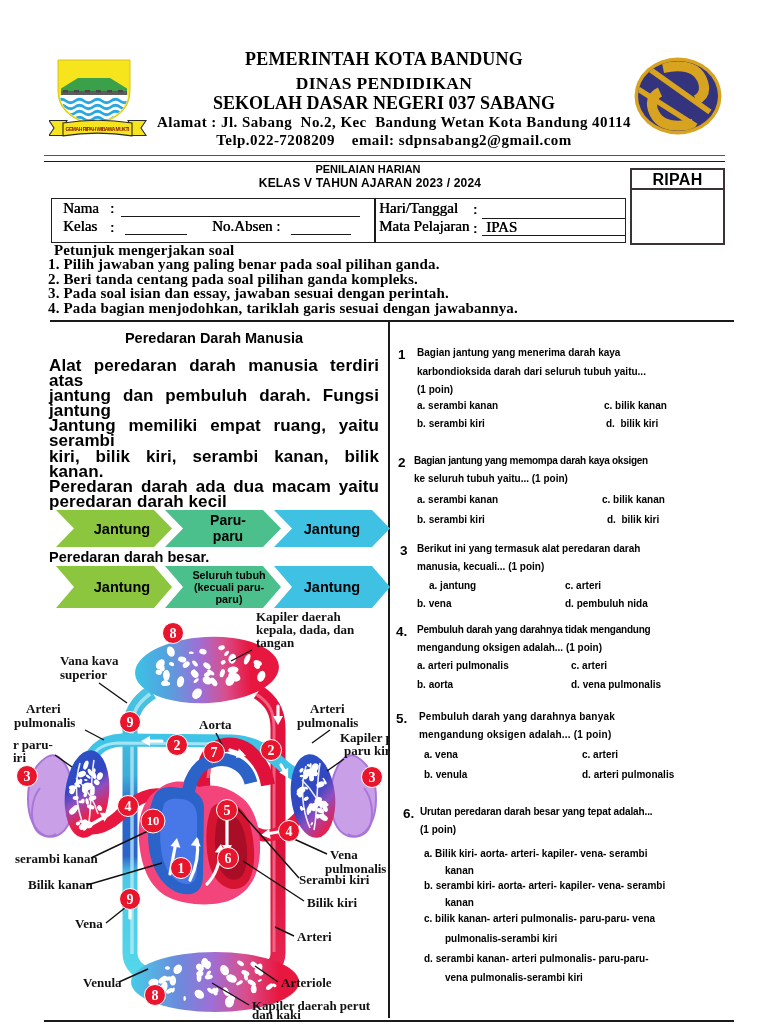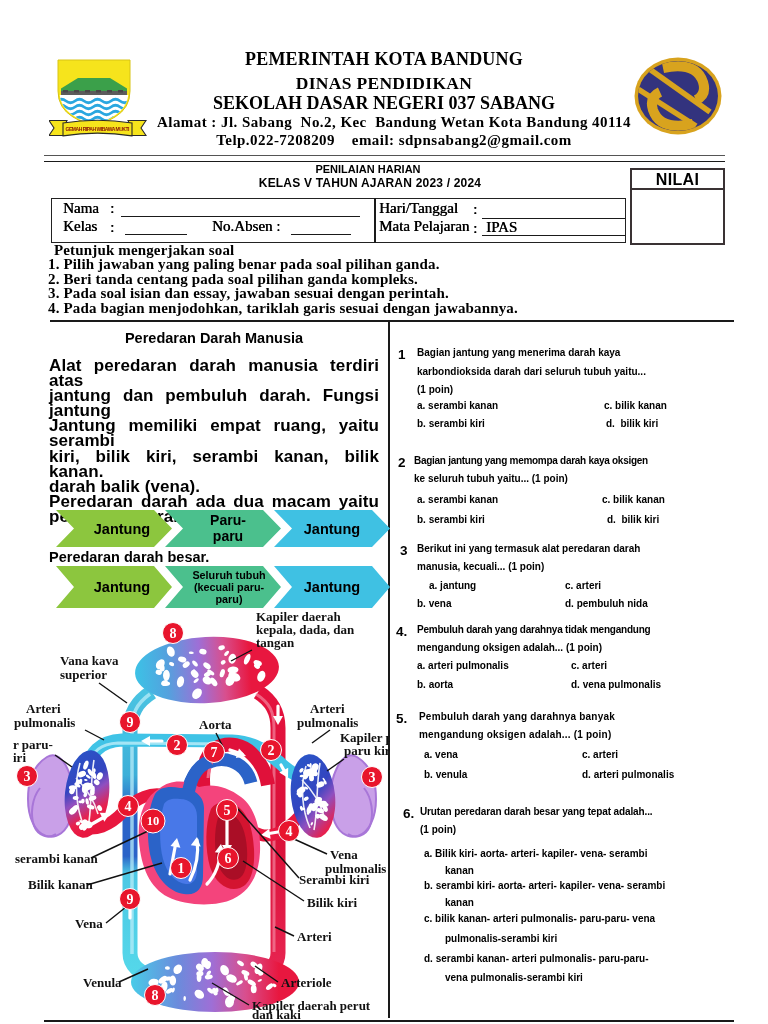--- a/index.html
+++ b/index.html
@@ -86,42 +86,41 @@
 <div class="abs ser frm" style="left:379px;top:200px;">Hari/Tanggal</div>
 <div class="abs ser frm" style="left:473px;top:201px;">:</div>
 <div class="rule" style="left:482px;top:217.5px;width:143px;height:1.4px;"></div>
 <div class="abs ser frm" style="left:379px;top:218px;">Mata Pelajaran</div>
 <div class="abs ser frm" style="left:473px;top:220px;">:</div>
 <div class="abs ser frm" style="left:486px;top:219px;">IPAS</div>
 <div class="rule" style="left:482px;top:234.5px;width:143px;height:1.4px;"></div>
 
 <div class="abs" style="left:630px;top:168px;width:95px;height:77px;border:2px solid #3a3234;box-sizing:border-box;"></div>
 <div class="rule" style="left:630px;top:188px;width:95px;height:2px;background:#3a3234;"></div>
-<div class="abs san" style="left:630px;top:171px;width:95px;text-align:center;font-weight:bold;font-size:16px;letter-spacing:0.3px;">NILAI</div>
+<div class="abs san" style="left:630px;top:171px;width:95px;text-align:center;font-weight:bold;font-size:16px;letter-spacing:0.3px;">RIPAH</div>
 
 <div class="abs ser" style="left:54px;top:242.5px;font-size:15px;line-height:14.5px;font-weight:bold;letter-spacing:0.15px;">Petunjuk mengerjakan soal</div>
 <div class="abs ser" style="left:48px;top:257px;font-size:15px;line-height:14.5px;font-weight:bold;letter-spacing:0.15px;">
 1. Pilih jawaban yang paling benar pada soal pilihan ganda.<br>
 2. Beri tanda centang pada soal pilihan ganda kompleks.<br>
 3. Pada soal isian dan essay, jawaban sesuai dengan perintah.<br>
 4. Pada bagian menjodohkan, tariklah garis sesuai dengan jawabannya.
 </div>
 
 <div class="rule" style="left:50px;top:319.5px;width:684px;height:2px;"></div>
 <div class="rule" style="left:388px;top:319.5px;width:1.8px;height:698px;"></div>
 <div class="rule" style="left:44px;top:1020px;width:690px;height:1.6px;"></div>
 
 <div class="abs san" style="left:49px;top:330px;width:330px;text-align:center;font-weight:bold;font-size:14.5px;">Peredaran Darah Manusia</div>
 
 <div class="abs san" id="para" style="left:49px;top:358px;width:330px;font-weight:bold;font-size:17px;line-height:15.1px;letter-spacing:0.1px;">
 <div style="text-align:justify;text-align-last:justify;">Alat peredaran darah manusia terdiri atas</div>
 <div style="text-align:justify;text-align-last:justify;">jantung dan pembuluh darah. Fungsi jantung</div>
 <div style="text-align:justify;text-align-last:justify;">Jantung memiliki empat ruang, yaitu serambi</div>
 <div style="text-align:justify;text-align-last:justify;">kiri, bilik kiri, serambi kanan, bilik kanan.</div>
-<div>darah balik (vena).</div>
 <div style="text-align:justify;text-align-last:justify;">Peredaran darah ada dua macam yaitu</div>
 <div>peredaran darah kecil</div>
 </div>
 
 <svg class="abs" style="left:56px;top:510px;" width="334" height="37" viewBox="0 0 334 37">
   <path d="M0,0 L98,0 L116,18.5 L98,37 L0,37 L18,18.5 Z" fill="#8cc63e"></path>
   <path d="M109,0 L207,0 L225,18.5 L207,37 L109,37 L127,18.5 Z" fill="#4bc08d"></path>
   <path d="M218,0 L316,0 L334,18.5 L316,37 L218,37 L236,18.5 Z" fill="#3fc1e3"></path>
   <text x="66" y="24" font-family="Liberation Sans" font-weight="bold" font-size="14.5" text-anchor="middle">Jantung</text>
   <text x="172" y="15" font-family="Liberation Sans" font-weight="bold" font-size="14" text-anchor="middle">Paru-</text>

